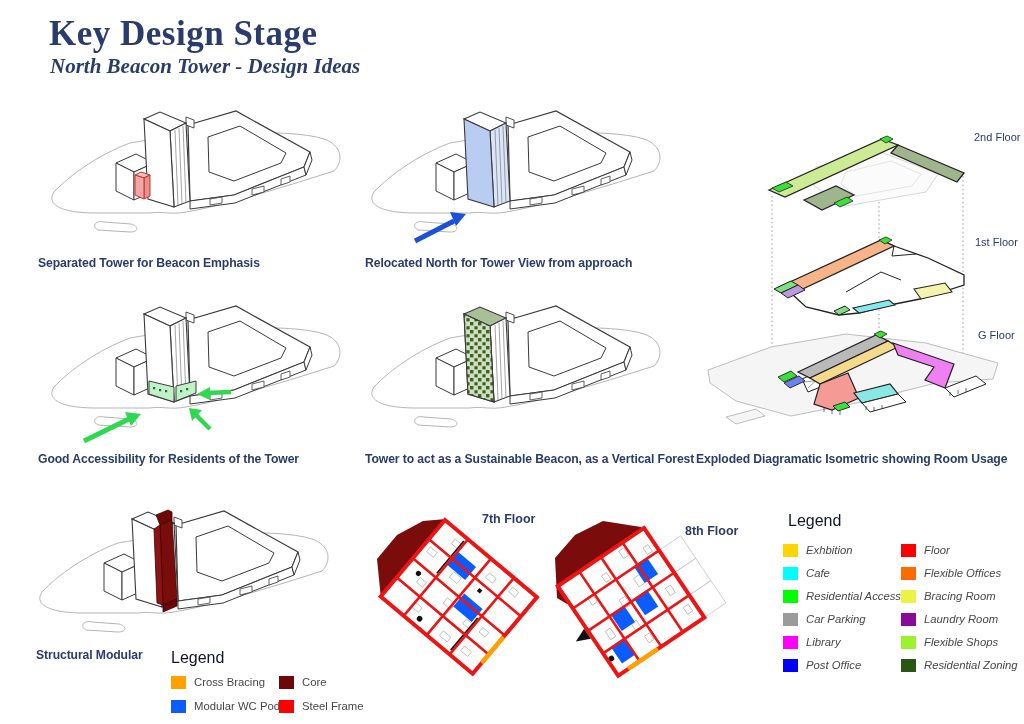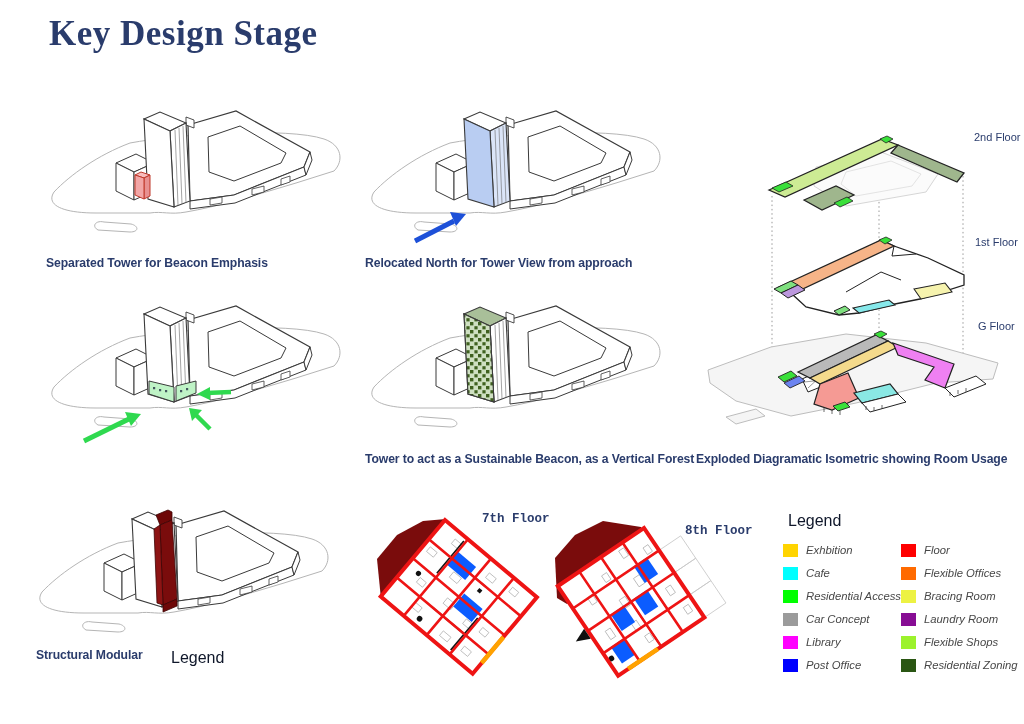--- a/index.html
+++ b/index.html
@@ -4,21 +4,21 @@
 <style>
   html,body{margin:0;padding:0;background:#fff;}
   #board{position:relative;width:1024px;height:724px;background:#ffffff;overflow:hidden;
          font-family:"Liberation Sans",sans-serif;margin-left:8px;}
   .title{position:absolute;left:41px;top:14px;font-family:"Liberation Serif",serif;
          font-weight:700;font-size:35px;color:#2a3c6c;letter-spacing:.5px;}
   .subtitle{position:absolute;left:42px;top:54px;font-family:"Liberation Serif",serif;
          font-weight:700;font-style:italic;font-size:21px;color:#2a3c6c;}
   .caption{position:absolute;font-weight:700;font-size:12.2px;color:#2a3c6c;letter-spacing:-.1px;}
   .floorlbl{position:absolute;font-weight:400;font-size:11px;color:#2a3c6c;}
-  .planlbl{position:absolute;font-weight:700;font-size:12.5px;color:#2a3c6c;font-family:Liberation Mono, monospace;}
+  .planlbl{position:absolute;font-weight:700;font-size:12.5px;color:#2a3c6c;}
   svg{position:absolute;overflow:visible;}
   .legend-h{font-weight:400;font-size:16px;color:#0f172a;}
   .lg-row{display:flex;align-items:center;height:14px;margin-bottom:9px;}
   .lg-sw{width:15px;height:13px;margin-right:8px;flex:0 0 auto;}
   .lg-lb{font-size:11.3px;color:#474747;white-space:nowrap;}
   #legendRooms{position:absolute;left:775px;top:512px;width:250px;}
   #legendRooms .legend-h{margin:0 0 13px 5px;}
   #legendRooms .cols{display:flex;font-style:italic;}
   #legendRooms .col{width:118px;}
   #legendStruct{position:absolute;left:163px;top:649px;width:230px;}
@@ -56,20 +56,21 @@
         <polygon points="148,14 156,17 156,25 148,22" fill="#fff" stroke="#3a3a3a" stroke-width=".9"></polygon>
         <polygon points="106,16 122,9 148,20 132,28" style="fill:var(--twt,#fff)" stroke="#3a3a3a" stroke-width="1.1"></polygon>
         <polygon points="132,28 148,20 152,98 136,104" style="fill:var(--tws,#fff)" stroke="#3a3a3a" stroke-width="1.1"></polygon>
         <path d="M137,27 L140,102 M141,25 L144,101 M145,23 L148,100" stroke="#666" stroke-width=".6" fill="none"></path>
         <polygon points="106,16 132,28 136,104 110,96" style="fill:var(--twf,#fff)" stroke="#3a3a3a" stroke-width="1.1"></polygon>
       </symbol>
     </defs>
   </svg>
 
   <div class="title">Key Design Stage</div>
+  <div class="subtitle">North Beacon Tower - Design Ideas</div>
 
   <svg class="v1" style="left:30px;top:103px" width="310" height="150" viewBox="0 0 310 150">
     <use href="#bldg"></use>
     <polygon points="97,72 103,69 112,72 106,75" fill="#f7bcbc" stroke="#c0392b" stroke-width="1"></polygon>
     <polygon points="106,75 112,72 112,93 106,96" fill="#e89090" stroke="#c0392b" stroke-width="1"></polygon>
     <polygon points="97,72 106,75 106,96 97,92" fill="#f2a6a6" stroke="#c0392b" stroke-width="1"></polygon>
   </svg>
 
   <svg class="v2" style="left:350px;top:103px" width="310" height="150" viewBox="0 0 310 150">
     <use href="#bldg"></use>
@@ -212,55 +213,74 @@
       <rect x="53" y="32" width="20" height="16" fill="#0b5cff"></rect>
       <rect x="53" y="60" width="20" height="16" fill="#0b5cff"></rect>
       <rect x="80" y="78" width="20" height="16" fill="#0b5cff"></rect>
       <rect x="0" y="0" width="108" height="104" fill="none" stroke="#ee1414" stroke-width="4"></rect>
       <path d="M27,0 V104 M54,0 V104 M81,0 V104 M0,26 H108 M0,52 H108 M0,78 H108" stroke="#ee1414" stroke-width="2.6" fill="none"></path>
       <path d="M108,56 L108,92" stroke="#ffa200" stroke-width="4.5" fill="none"></path>
       <polygon points="50,106 62,106 56,120" fill="#111"></polygon>
     </g>
   </svg>
 
-  <div class="caption" style="left:38px;top:256px">Separated Tower for Beacon Emphasis</div>
+  <div class="caption" style="left:30px;top:256px">Separated Tower for Beacon Emphasis</div>
   <div class="caption" style="left:357px;top:256px">Relocated North for Tower View from approach</div>
+  <div class="caption" style="left:30px;top:452px">Good Accessibility for Residents of the Tower</div>
   <div class="caption" style="left:688px;top:452px">Exploded Diagramatic Isometric showing Room Usage</div>
   <div class="caption" style="left:357px;top:452px">Tower to act as a Sustainable Beacon, as a Vertical Forest</div>
   <div class="caption" style="left:28px;top:648px">Structural Modular</div>
 
   <div class="floorlbl" style="left:966px;top:131px">2nd Floor</div>
   <div class="floorlbl" style="left:967px;top:236px">1st Floor</div>
-  <div class="floorlbl" style="left:970px;top:320px">G Floor</div>
+  <div class="floorlbl" style="left:970px;top:329px">G Floor</div>
   <div class="planlbl" style="left:474px;top:512px">7th Floor</div>
   <div class="planlbl" style="left:677px;top:524px">8th Floor</div>
 
   <div id="legendStruct">
     <div class="legend-h">Legend</div>
+    <div class="grid">
+      <div class="lg-row">
+        <span class="lg-sw" style="background: rgb(255, 162, 0);"></span>
+        <span class="lg-lb">Cross Bracing</span>
+      </div>
+      <div class="lg-row">
+        <span class="lg-sw" style="background: rgb(110, 8, 8);"></span>
+        <span class="lg-lb">Core</span>
+      </div>
+      <div class="lg-row">
+        <span class="lg-sw" style="background: rgb(11, 92, 255);"></span>
+        <span class="lg-lb">Modular WC Pod</span>
+      </div>
+      <div class="lg-row">
+        <span class="lg-sw" style="background: rgb(255, 0, 0);"></span>
+        <span class="lg-lb">Steel Frame</span>
+      </div>
+    </div>
   </div>
 
   <div id="legendRooms">
     <div class="legend-h">Legend</div>
     <div class="cols">
       <div class="col">
         <div class="lg-row">
           <span class="lg-sw" style="background: rgb(255, 212, 0);"></span>
           <span class="lg-lb">Exhbition</span>
         </div>
         <div class="lg-row">
           <span class="lg-sw" style="background: rgb(0, 255, 255);"></span>
           <span class="lg-lb">Cafe</span>
         </div>
         <div class="lg-row">
           <span class="lg-sw" style="background: rgb(0, 255, 0);"></span>
           <span class="lg-lb">Residential Access</span>
         </div>
         <div class="lg-row">
           <span class="lg-sw" style="background: rgb(155, 155, 155);"></span>
-          <span class="lg-lb">Car Concept</span>
+          <span class="lg-lb">Car Parking</span>
         </div>
         <div class="lg-row">
           <span class="lg-sw" style="background: rgb(255, 0, 255);"></span>
           <span class="lg-lb">Library</span>
         </div>
         <div class="lg-row">
           <span class="lg-sw" style="background: rgb(0, 0, 255);"></span>
           <span class="lg-lb">Post Office</span>
         </div>
       </div>

